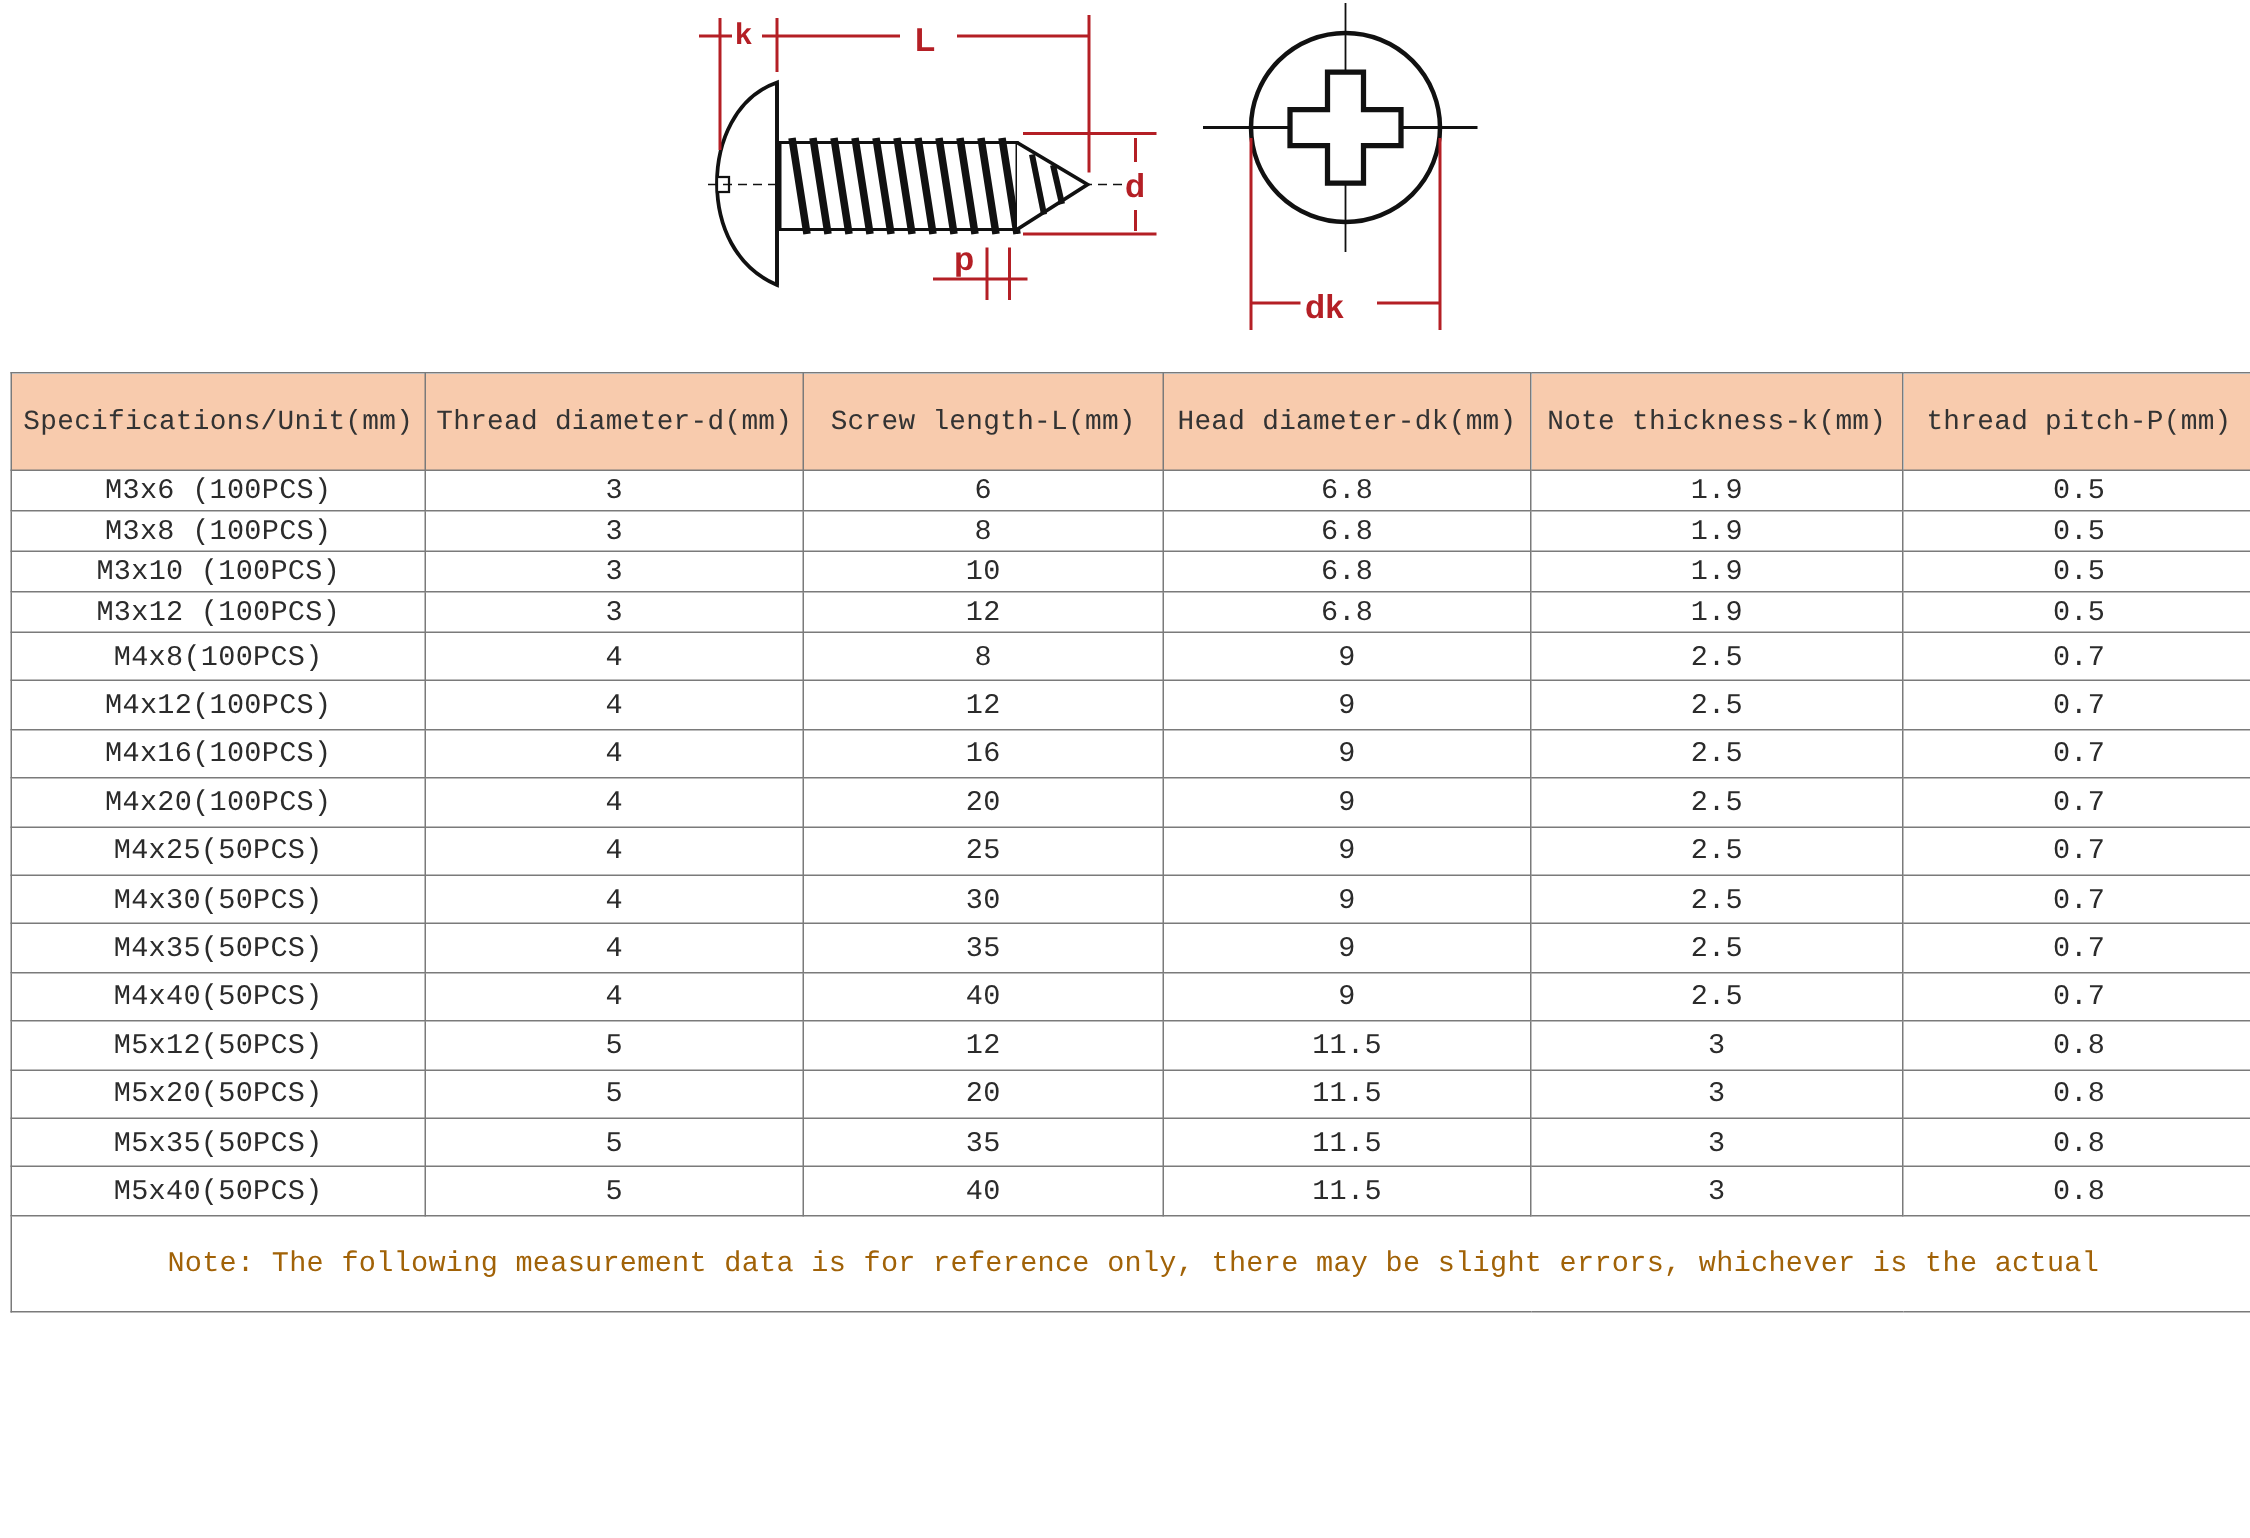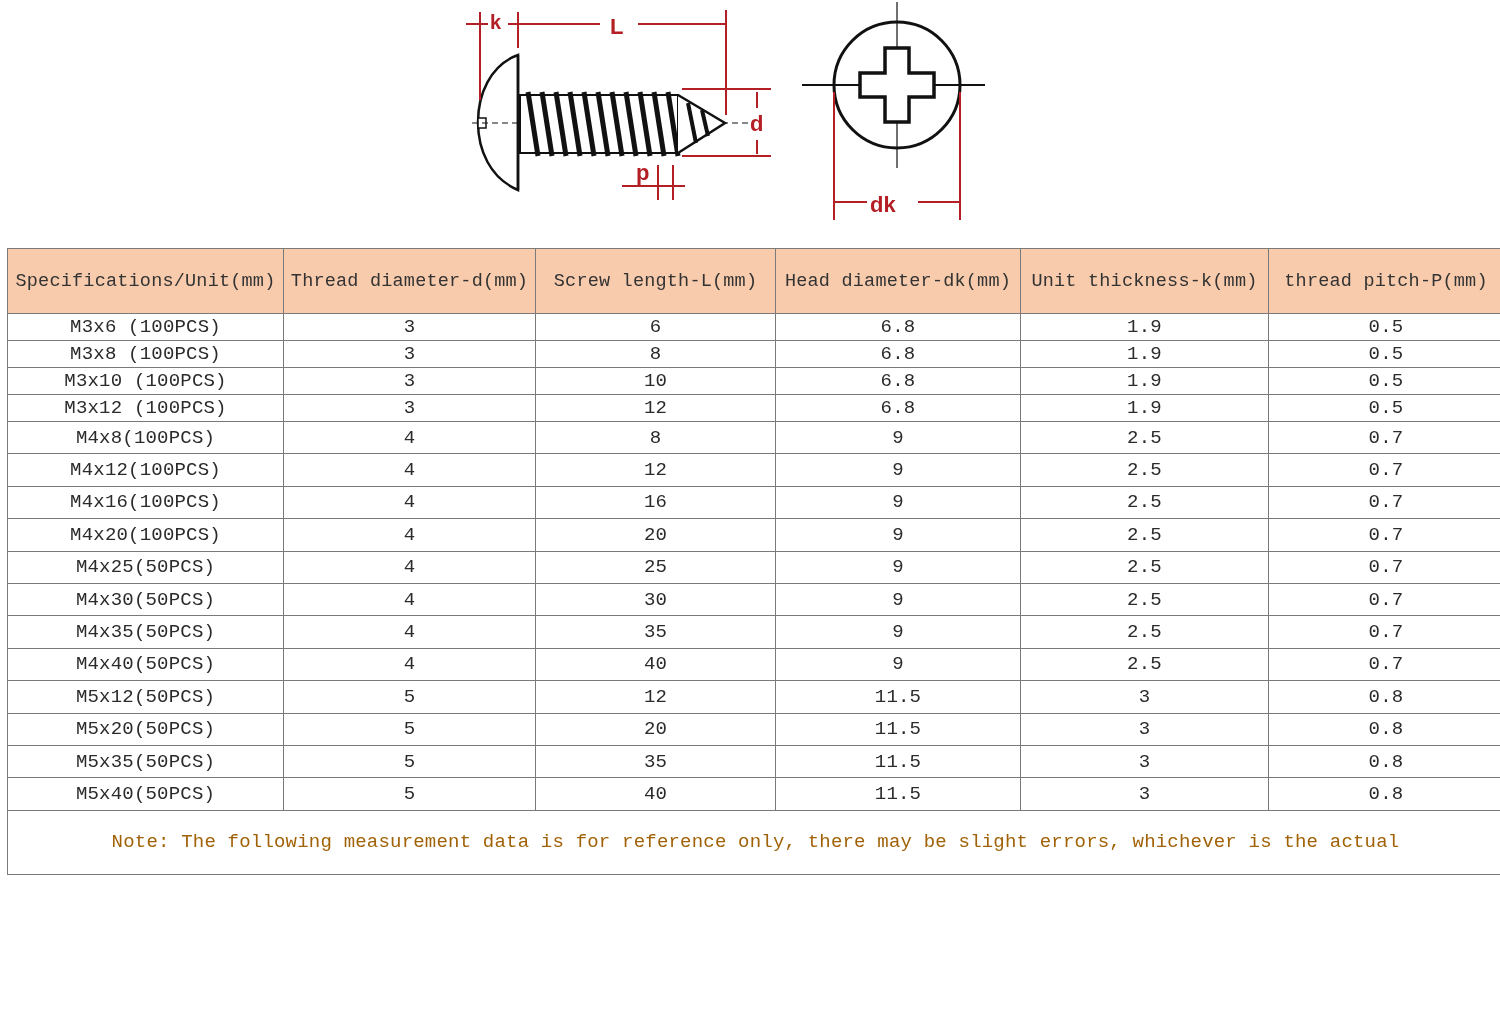--- a/index.html
+++ b/index.html
@@ -92,21 +92,21 @@
       <col class="c3">
       <col class="c4">
       <col class="c5">
     </colgroup>
   <thead>
     <tr>
       <th>Specifications/Unit(mm)</th>
       <th>Thread diameter-d(mm)</th>
       <th>Screw length-L(mm)</th>
       <th>Head diameter-dk(mm)</th>
-      <th>Unit thickness-k(mm)</th>
+      <th>Note thickness-k(mm)</th>
       <th>thread pitch-P(mm)</th>
     </tr>
   </thead>
   <tbody id="tbody">
       <tr class="r3">
         <td>M3x6 (100PCS)</td>
         <td>3</td>
         <td>6</td>
         <td>6.8</td>
         <td>1.9</td>

